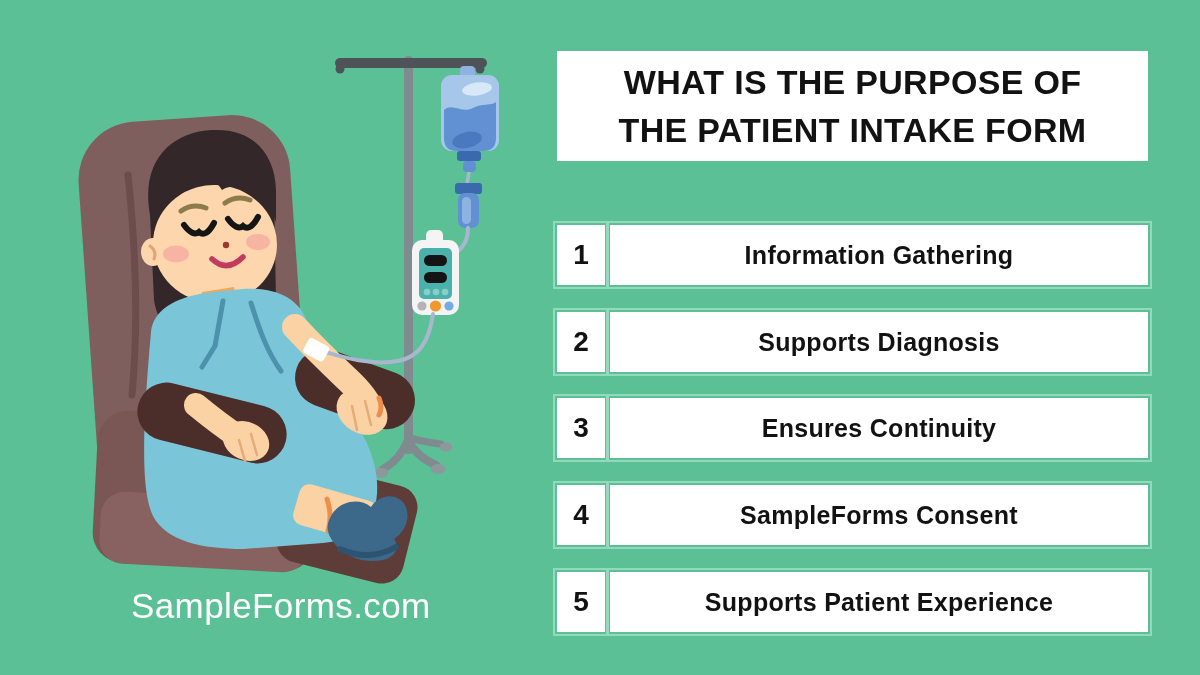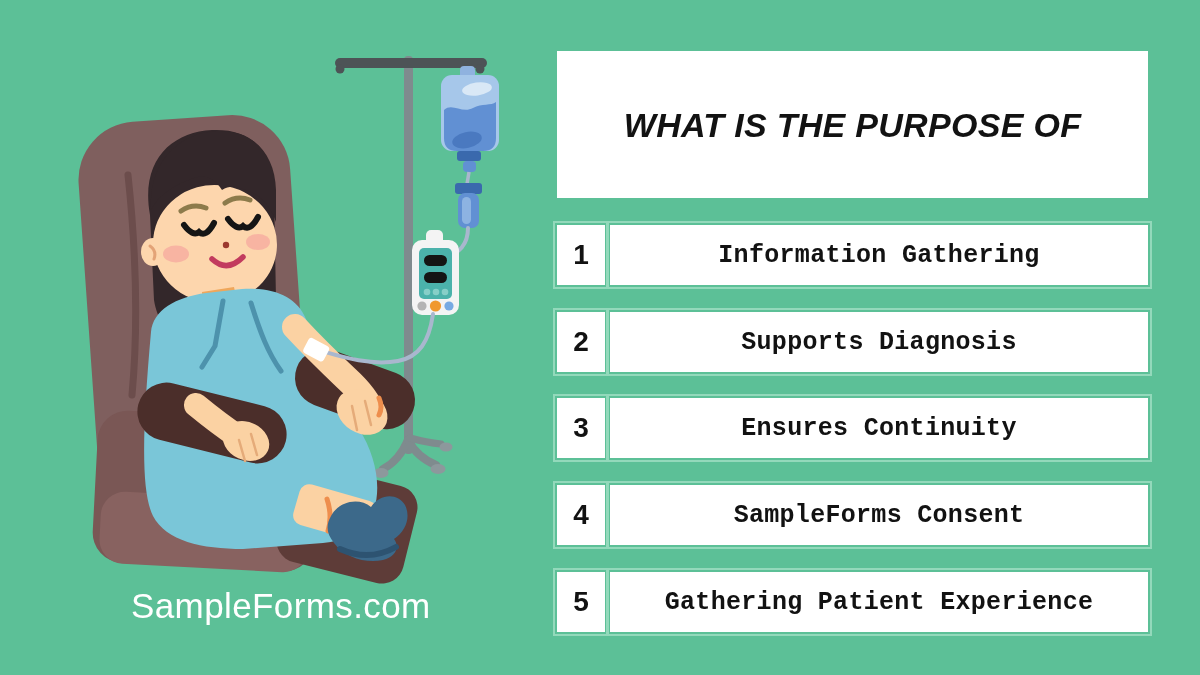--- a/index.html
+++ b/index.html
@@ -5,25 +5,24 @@
   html,body{margin:0;padding:0;}
   .stage{
     position:relative;
     width:1200px;height:675px;
     background:var(--page_bg,#5cc097);
     overflow:hidden;
     font-family:"Liberation Sans", sans-serif;
   }
   .illustration{position:absolute;left:0;top:0;}
   .title-box{
-    position:absolute;left:557px;top:51px;width:591px;height:147px;
+    position:absolute;left:557px;top:51px;width:591px;height:110px;
     background:var(--box_bg,#fff);
     display:flex;flex-direction:column;align-items:center;justify-content:center;
     text-align:center;
-    font-style:italic;
   }
   .title-line{
     font-size:34px;font-weight:700;line-height:48px;
     color:var(--heading_text,#121212);letter-spacing:.3px;
   }
   .row{
     position:absolute;left:557px;width:591px;height:60px;
     display:flex;gap:5px;
   }
   .num-box{
@@ -33,21 +32,20 @@
     display:flex;align-items:center;justify-content:center;
     font-size:28px;font-weight:700;color:var(--item_text,#121212);
   }
   .label-box{
     flex:1;height:100%;
     background:var(--box_bg,#fff);
     outline:2px solid var(--box_outline,#93d9bb);outline-offset:2px;
     display:flex;align-items:center;justify-content:center;
     font-size:25px;font-weight:700;color:var(--item_text,#121212);
     letter-spacing:.3px;
-    font-family:Liberation Mono, monospace;
   }
   .brand{
     position:absolute;left:131px;top:586px;
     font-size:35px;font-weight:400;color:var(--brand_text,#fff);
     letter-spacing:.4px;
   }
 </style>
 </head>
 <body>
 
@@ -153,38 +151,39 @@
     </g>
 
     <g>
       <path d="M433,314 C429,342 419,357 398,361 C372,366 342,357 325,352" stroke="#a9b7ce" stroke-width="4" fill="none" stroke-linecap="round"></path>
       <rect x="305" y="341" width="23" height="17" rx="3.5" fill="#ffffff" transform="rotate(28 316 349)"></rect>
     </g>
   </svg>
 
   <div class="title-box">
     <div class="title-line">WHAT IS THE PURPOSE OF</div>
+    <div class="title-line">THE PATIENT INTAKE FORM</div>
   </div>
 
   <div class="row" style="top:225px">
     <div class="num-box">1</div>
     <div class="label-box">Information Gathering</div>
   </div>
   <div class="row" style="top:312px">
     <div class="num-box">2</div>
     <div class="label-box">Supports Diagnosis</div>
   </div>
   <div class="row" style="top:398px">
     <div class="num-box">3</div>
     <div class="label-box">Ensures Continuity</div>
   </div>
   <div class="row" style="top:485px">
     <div class="num-box">4</div>
     <div class="label-box">SampleForms Consent</div>
   </div>
   <div class="row" style="top:572px">
     <div class="num-box">5</div>
-    <div class="label-box">Gathering Patient Experience</div>
+    <div class="label-box">Supports Patient Experience</div>
   </div>
 
   <div class="brand">SampleForms.com</div>
 
 </div>
 
 </body></html>

